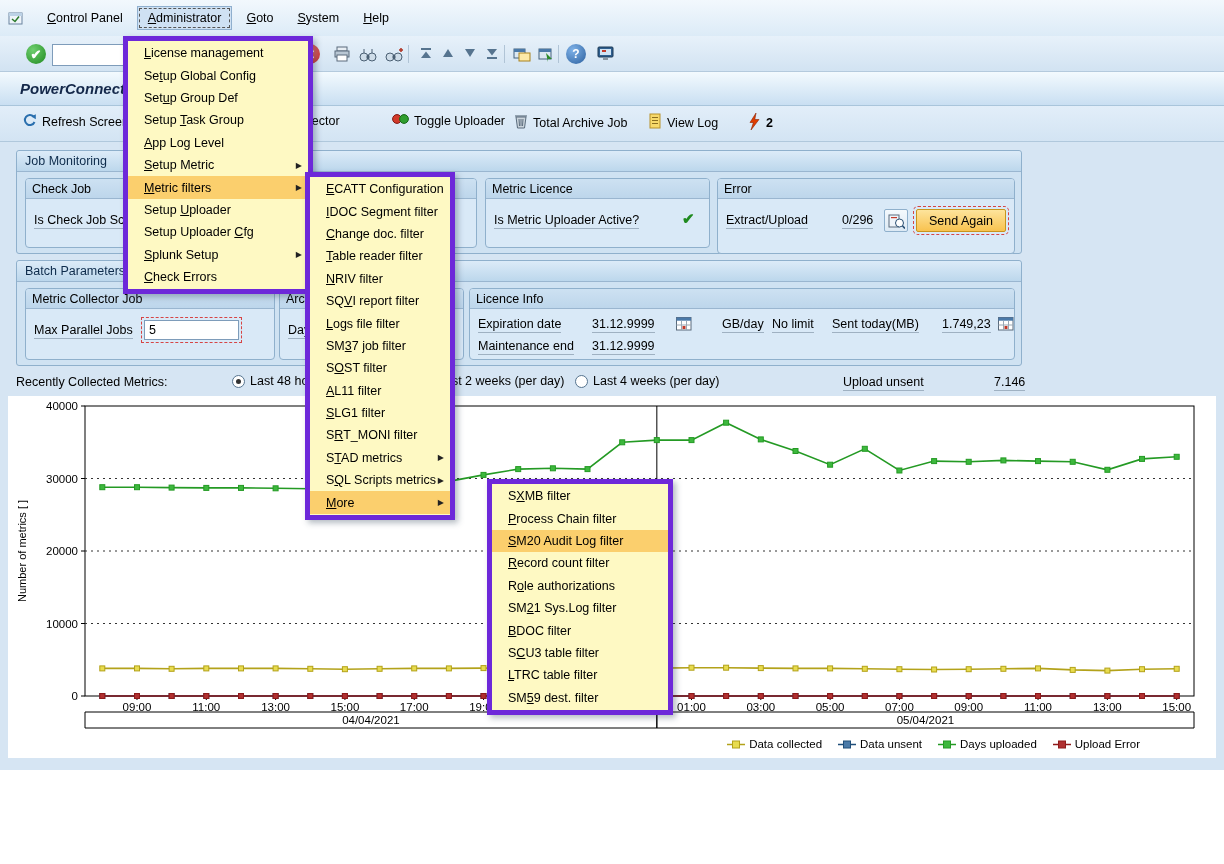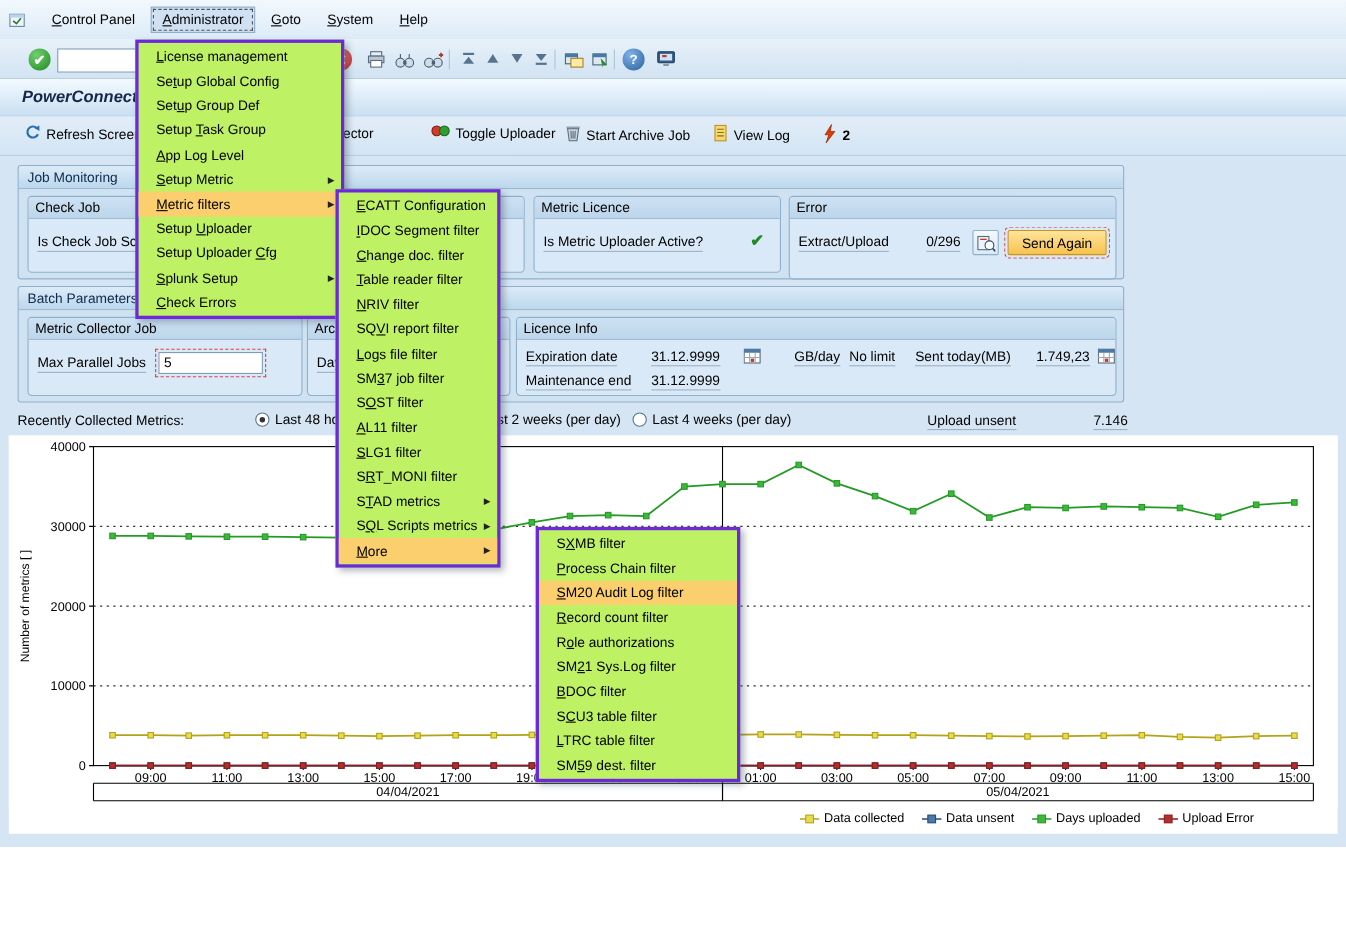--- a/index.html
+++ b/index.html
@@ -45,21 +45,21 @@
 .radio.sel::after{content:"";display:block;width:5px;height:5px;border-radius:50%;background:#333;margin:3px;}
 .radio-wrap{position:absolute;display:flex;align-items:center;gap:5px;}
 
 
 #chart{position:absolute;left:8px;top:396px;width:1208px;height:338px;background:#fff;}
 #chart-white-ext{position:absolute;left:8px;top:396px;width:1208px;height:362px;background:#fff;}
 #legend{position:absolute;left:600px;top:738px;width:540px;display:flex;justify-content:flex-end;gap:16px;align-items:center;}
 .lg-item{display:flex;align-items:center;gap:4px;font-size:11.5px;}
 
 
-.menu{position:absolute;background:#bef264;border:3px solid #6d28d9;box-shadow:3px 3px 6px rgba(40,60,80,.35);z-index:60;padding:1px 0;}
+.menu{position:absolute;background:#fef9c3;border:5px solid #6d28d9;box-shadow:3px 3px 6px rgba(40,60,80,.35);z-index:60;padding:1px 0;}
 .menu-item{height:22.4px;display:flex;align-items:center;padding:0 22px 0 16px;position:relative;white-space:nowrap;font-size:12.5px;cursor:default;}
 .menu-item.hl{background:#fbcf6d;}
 .mi-arrow{position:absolute;right:6px;font-size:8px;color:#222;}
 </style>
 </head>
 <body>
 
 <div class="screen">
 
   <div class="row1">
@@ -193,21 +193,21 @@
       <span class="lbl">Toggle Uploader</span>
     </div>
     <div class="atb" style="left:514px;">
       <span><svg width="14" height="16">
             <rect x="1" y="2" width="12" height="2" fill="#93a3b1"></rect>
             <polygon points="2,4 12,4 10.5,15 3.5,15" fill="#cbd5dd" stroke="#5a6b7c"></polygon>
             <line x1="5" y1="6" x2="5.5" y2="13" stroke="#5a6b7c"></line>
             <line x1="7" y1="6" x2="7" y2="13" stroke="#5a6b7c"></line>
             <line x1="9" y1="6" x2="8.5" y2="13" stroke="#5a6b7c"></line>
           </svg></span>
-      <span class="lbl">Start Archive Job</span>
+      <span class="lbl">Total Archive Job</span>
     </div>
     <div class="atb" style="left:648px;">
       <span><svg width="14" height="16">
             <rect x="2" y="1" width="10" height="14" fill="#f7d96b" stroke="#b8912a"></rect>
             <line x1="4" y1="4.5" x2="10" y2="4.5" stroke="#8a6d1f"></line>
             <line x1="4" y1="7.5" x2="10" y2="7.5" stroke="#8a6d1f"></line>
             <line x1="4" y1="10.5" x2="10" y2="10.5" stroke="#8a6d1f"></line>
           </svg></span>
       <span class="lbl">View Log</span>
     </div>

